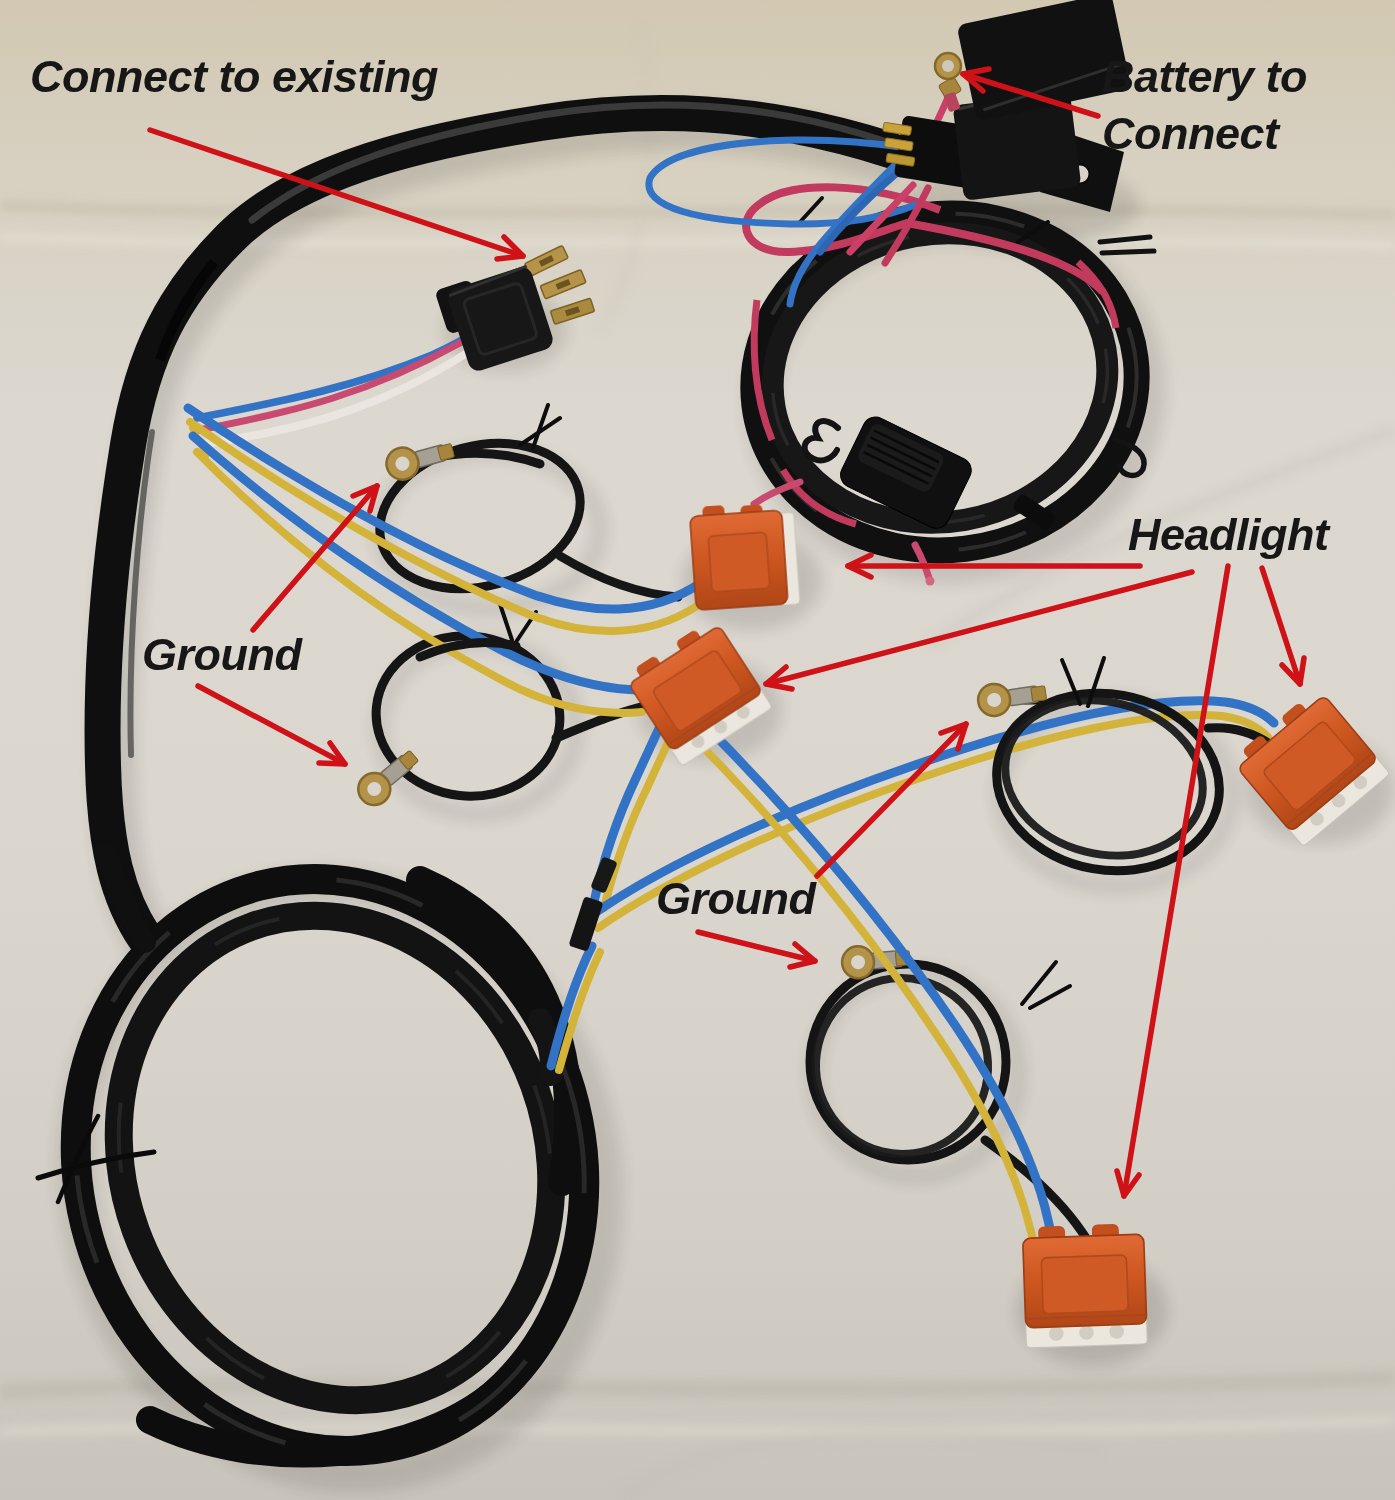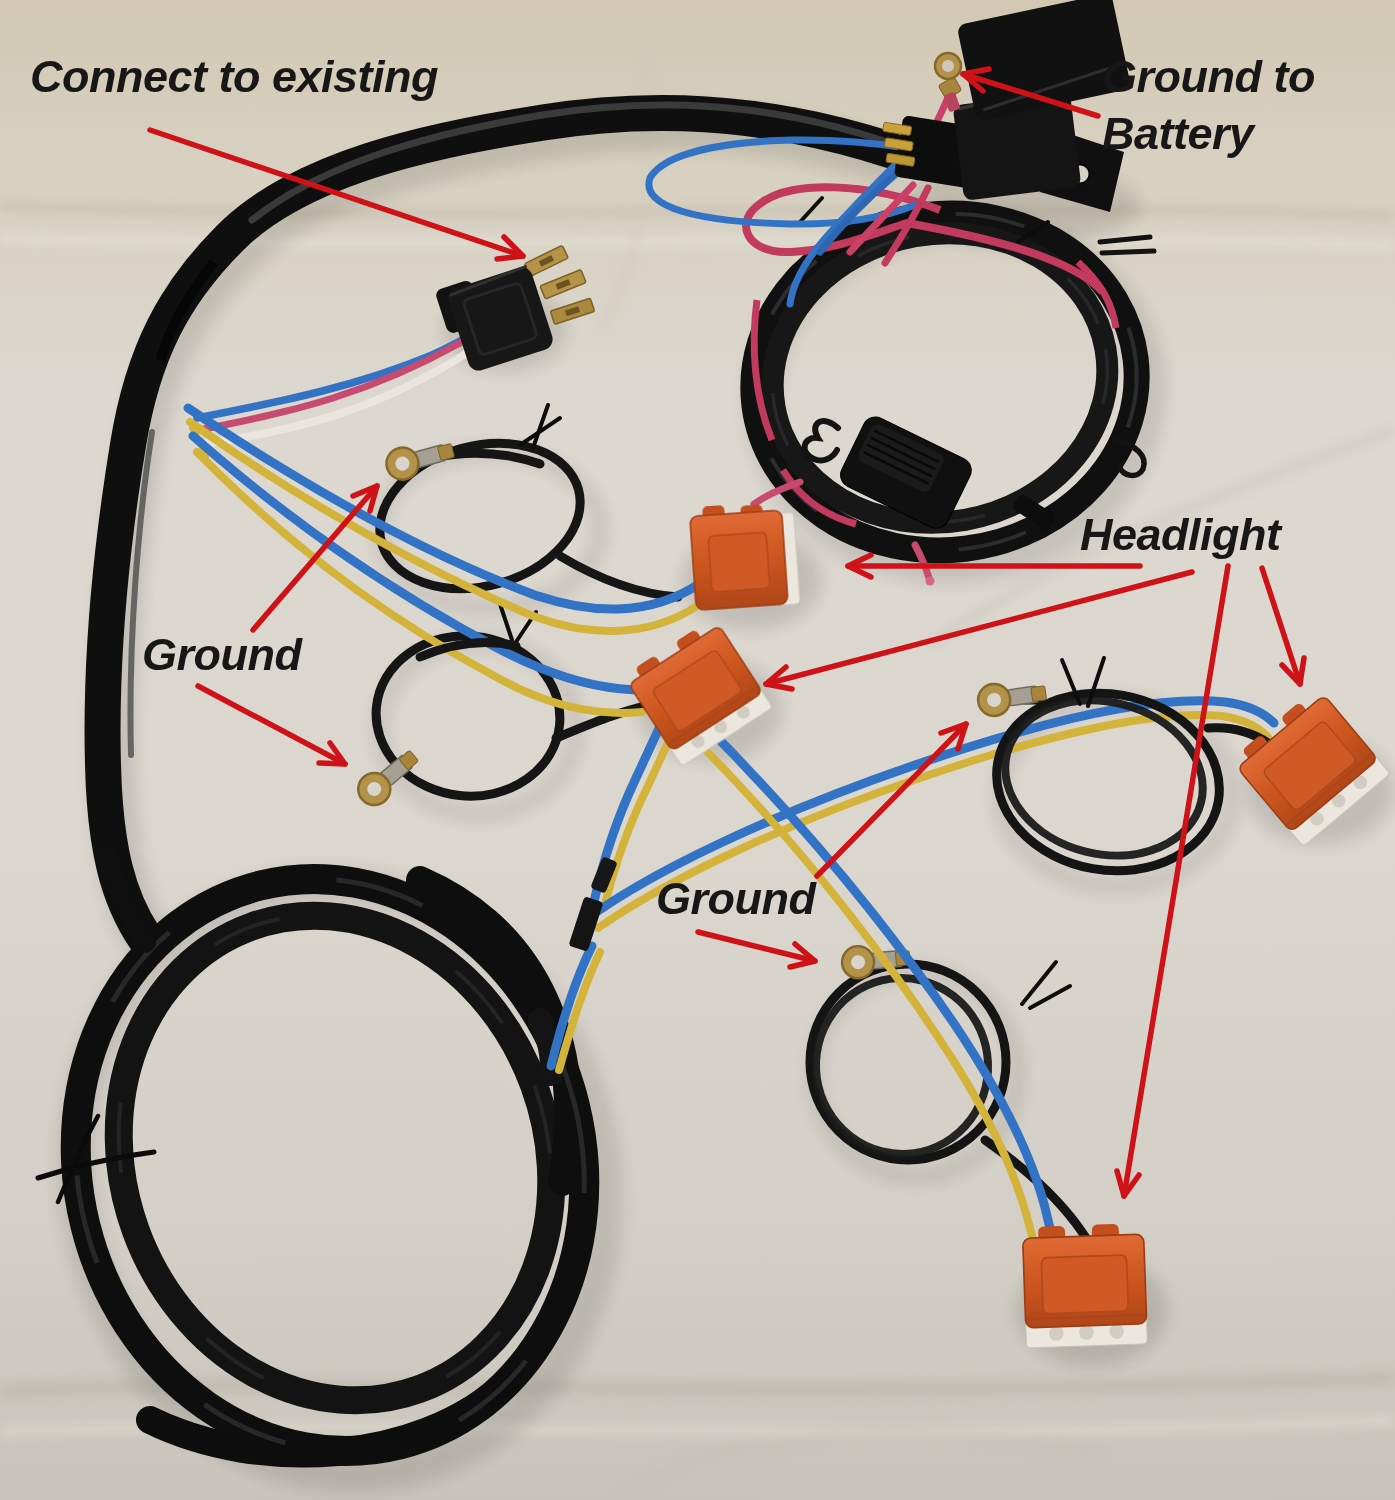--- a/index.html
+++ b/index.html
@@ -340,25 +340,25 @@
   </g>
 
   <rect x="0" y="0" width="1395" height="1500" fill="none"></rect>
 </svg>
 
 <div class="anno" style="left:30px; top:14px;margin-top:34px;">
   <div>Connect to existing</div>
 </div>
 
 <div class="anno" style="left:1102px; top:48px;">
-  <div>Ground to</div>
-  <div>Battery</div>
-</div>
-
-<div class="anno" style="left:1080px; top:506px;">
+  <div>Battery to</div>
+  <div>Connect</div>
+</div>
+
+<div class="anno" style="left:1128px; top:506px;">
   <div>Headlight</div>
 </div>
 
 <div class="anno" style="left:142px; top:626px;">
   <div>Ground</div>
 </div>
 
 <div class="anno" style="left:656px; top:870px;">
   <div>Ground</div>
 </div>

